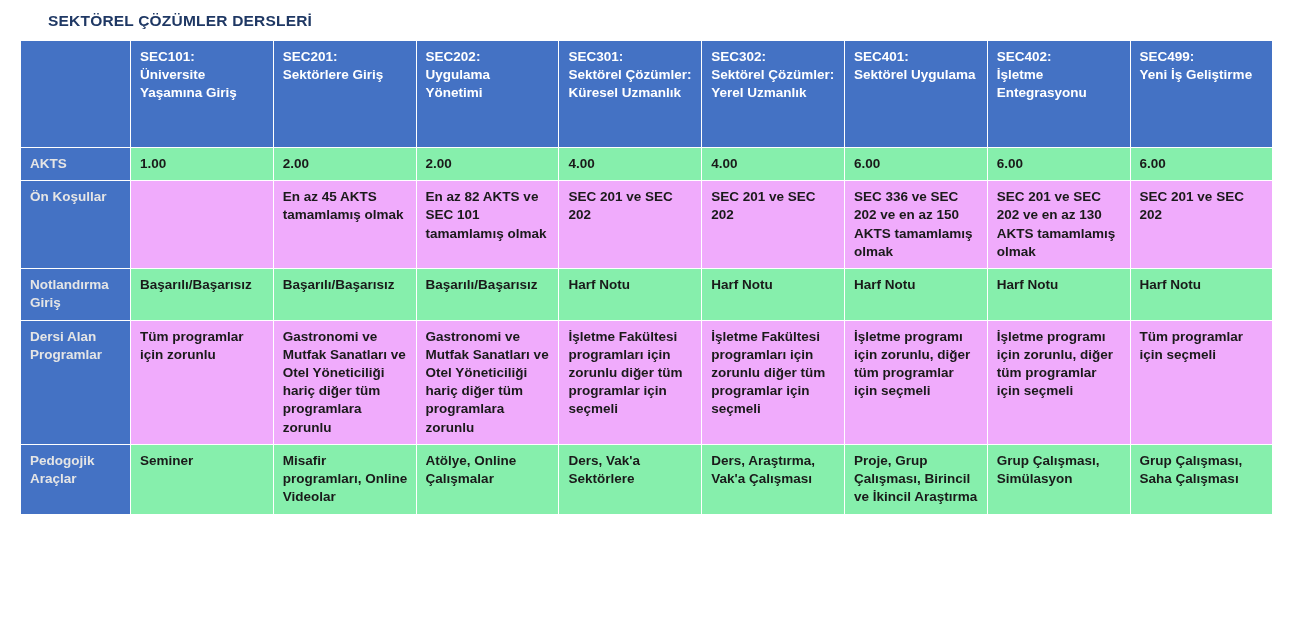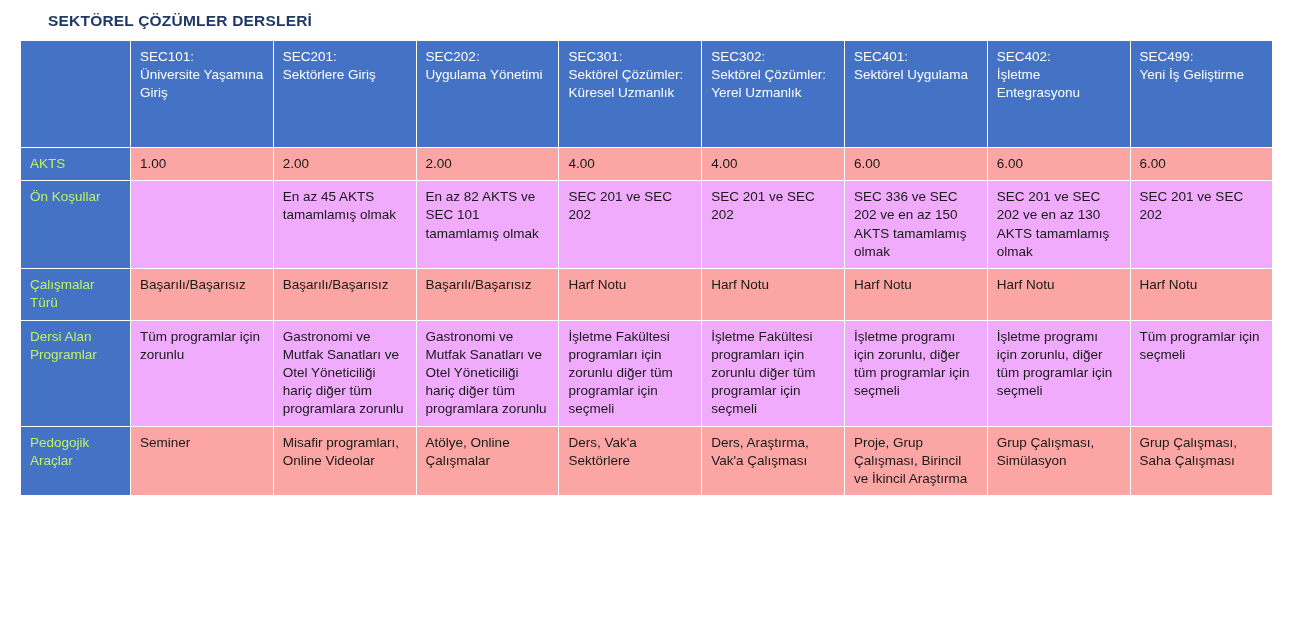--- a/index.html
+++ b/index.html
@@ -29,41 +29,41 @@
     border-collapse: collapse;
     table-layout: fixed;
     width: 1253px;
     font-size: 13.5px;
   }
   table.matrix td, table.matrix th {
     vertical-align: top;
     padding: 7px 8px 7px 9px;
     border: 1px solid #ffffff;
     line-height: 1.35;
-    font-weight: normal;
+    font-weight: bold;
     text-align: left;
   }
   
   thead th {
     background: #4472C4;
     color: #ffffff;
     font-size: 13.5px;
     height: 92px;
     vertical-align: top;
   }
   thead th.corner {
     background: #4472C4;
   }
   
   td.rowlabel, th.rowlabel {
     background: #4472C4;
-    color: #bef264;
+    color: #e5e5e5;
   }
   
-  tr.light td.cell { background: #fca5a5; }
+  tr.light td.cell { background: #86efac; }
   tr.dark  td.cell { background: #f0abfc; }
   col.c0 { width: 110px; }
   col.cx { width: 142.8px; }
 </style>
 </head>
 <body>
 
 <div id="page-title">SEKTÖREL ÇÖZÜMLER DERSLERİ</div>
 
 <div class="table-wrap">
@@ -136,21 +136,21 @@
         <td class="cell">En az 45 AKTS tamamlamış olmak</td>
         <td class="cell">En az 82 AKTS ve SEC 101 tamamlamış olmak</td>
         <td class="cell">SEC 201 ve SEC 202</td>
         <td class="cell">SEC 201 ve SEC 202</td>
         <td class="cell">SEC 336 ve SEC 202 ve en az 150 AKTS tamamlamış olmak</td>
         <td class="cell">SEC 201 ve SEC 202 ve en az 130 AKTS tamamlamış olmak</td>
         <td class="cell">SEC 201 ve SEC 202</td>
       </tr>
 
       <tr class="light">
-        <td class="rowlabel">Çalışmalar Türü</td>
+        <td class="rowlabel">Notlandırma Giriş</td>
         <td class="cell">Başarılı/Başarısız</td>
         <td class="cell">Başarılı/Başarısız</td>
         <td class="cell">Başarılı/Başarısız</td>
         <td class="cell">Harf Notu</td>
         <td class="cell">Harf Notu</td>
         <td class="cell">Harf Notu</td>
         <td class="cell">Harf Notu</td>
         <td class="cell">Harf Notu</td>
       </tr>
 

